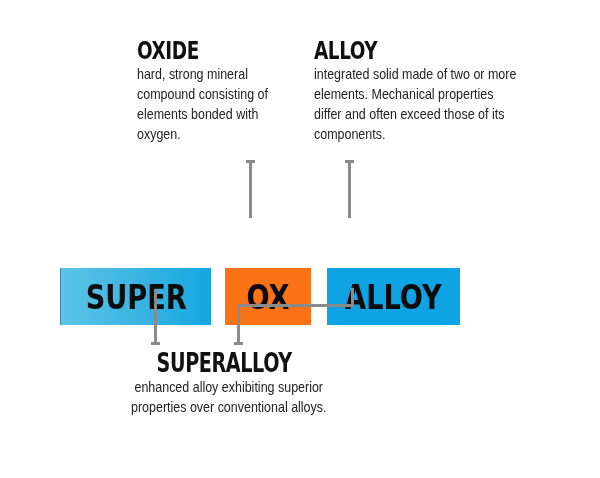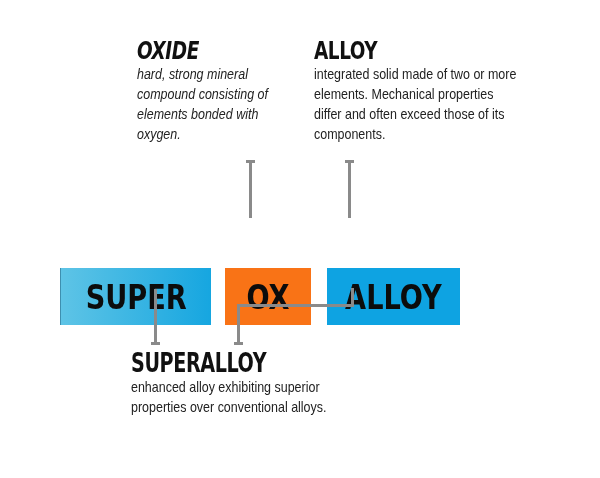--- a/index.html
+++ b/index.html
@@ -8,21 +8,21 @@
   .title { font-family: "DejaVu Sans", "Liberation Sans", sans-serif; font-weight: bold; font-stretch: condensed; color: #111; letter-spacing: -0.5px; transform-origin: left top; transform: scaleX(0.82); white-space: nowrap; }
   .desc { color: #222; font-size: 14.5px; line-height: 20px; transform-origin: left top; transform: scaleX(0.86); white-space: nowrap; }
   .box { position: absolute; height: 57px; top: 220px; display: flex; align-items: center; justify-content: center; margin-top: 48px; }
   .box span { font-family: "DejaVu Sans", sans-serif; font-weight: bold; font-size: 34px; color: #0c0c0c; transform: scaleX(0.8); display: inline-block; letter-spacing: 0px; }
   .line { position: absolute; background: #8a8a8a; }
   .cap { position: absolute; background: #8a8a8a; height: 3px; width: 9px; }
 </style>
 </head>
 <body>
 
-<div class="block" style="left:137px; top:38px;font-style:italic;">
+<div class="block" style="left:137px; top:38px;">
   <div class="title" style="font-size:25px; line-height:26px;">OXIDE</div>
   <div class="desc">hard, strong mineral</div>
   <div class="desc">compound consisting of</div>
   <div class="desc">elements bonded with</div>
   <div class="desc">oxygen.</div>
 </div>
 
 <div class="block" style="left:314px; top:38px;">
   <div class="title" style="font-size:25px; line-height:26px;">ALLOY</div>
   <div class="desc">integrated solid made of two or more</div>
@@ -46,17 +46,17 @@
   <span>ALLOY</span>
 </div>
 
 <div class="line" style="left:154px; top:289px; width:3px; height:56px;"></div>
 <div class="cap" style="left:151px; top:342px;"></div>
 <div class="line" style="left:351px; top:288px; width:3px; height:18px;"></div>
 <div class="line" style="left:237px; top:304px; width:117px; height:3px;"></div>
 <div class="line" style="left:237px; top:304px; width:3px; height:41px;"></div>
 <div class="cap" style="left:234px; top:342px;"></div>
 
-<div class="block" style="left:131px; top:350px;">
+<div class="block" style="left:131px; top:350px;text-align:center;">
   <div class="title" style="font-size:26px; line-height:27px;">SUPERALLOY</div>
   <div class="desc">enhanced alloy exhibiting superior</div>
   <div class="desc">properties over conventional alloys.</div>
 </div>
 
 </body></html>

